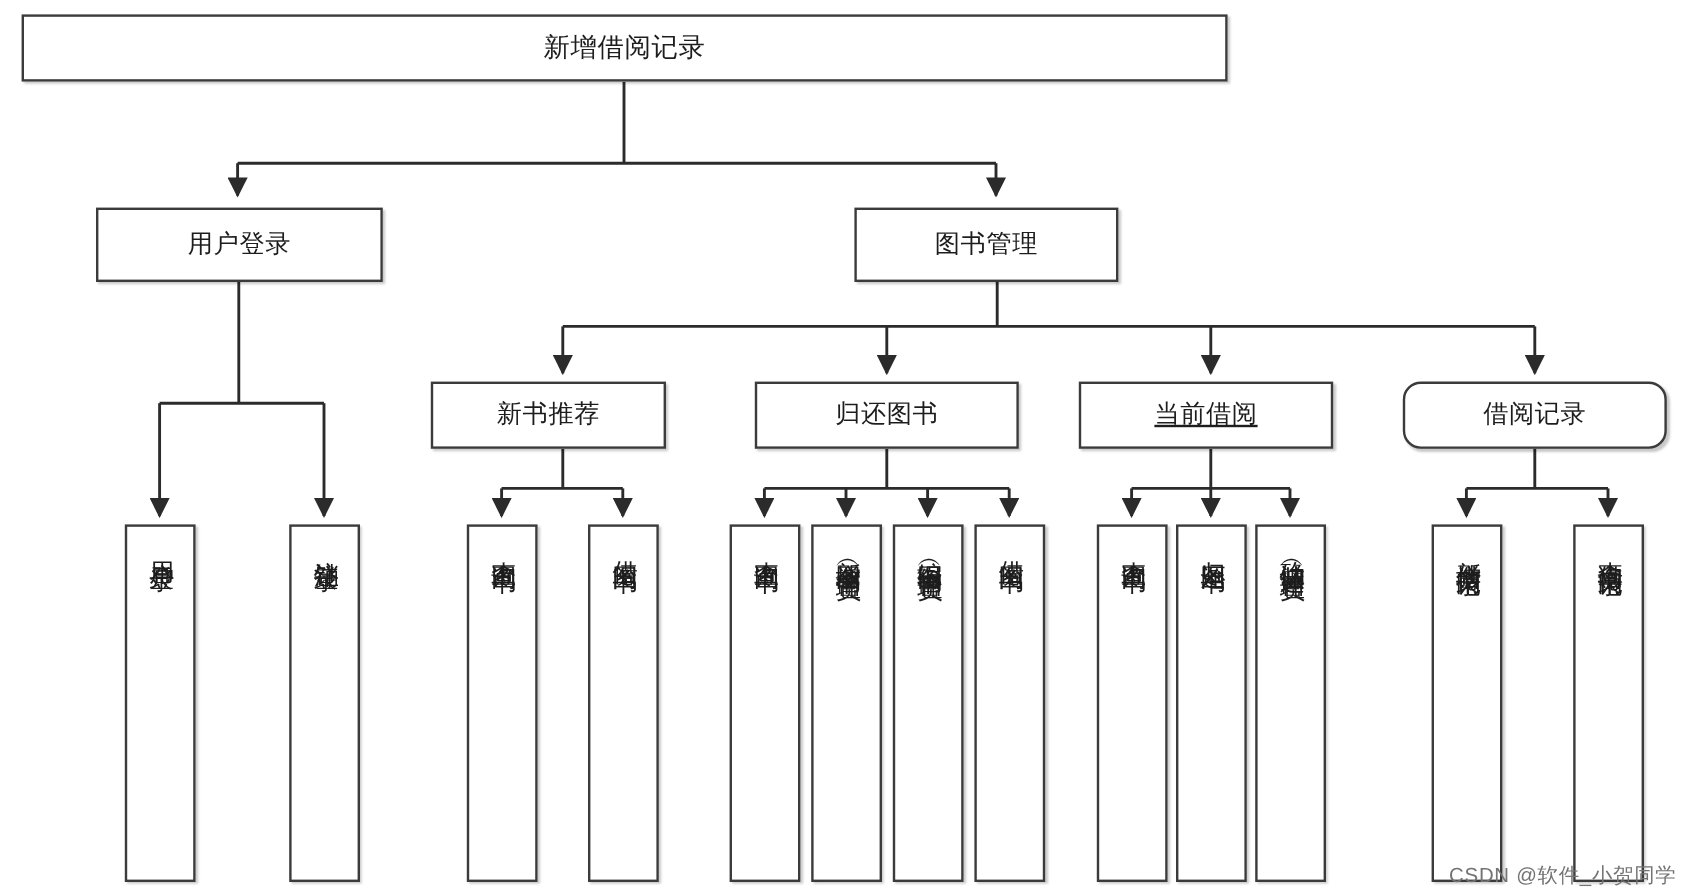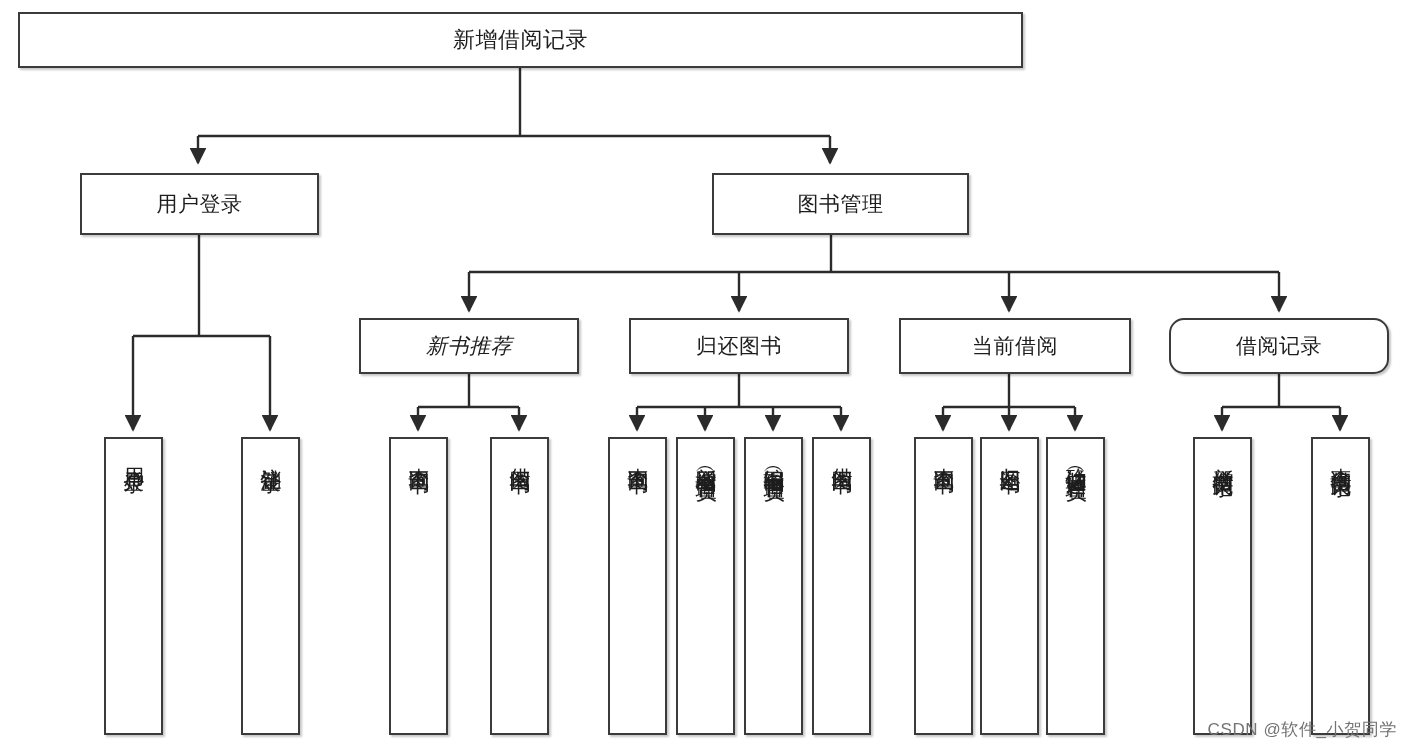--- a/index.html
+++ b/index.html
@@ -123,31 +123,31 @@
     </g>
   </svg>
 
   <div class="node root" style="left:18px; top:12px; width:1005px; height:56px;">
     <span class="label">新增借阅记录</span>
   </div>
 
   <div class="node" style="left:80px; top:173px; width:239px; height:62px;">
     <span class="label">用户登录</span>
   </div>
-  <div class="node" style="left:712px; top:173px; width:257px; height:62px;">
+  <div class="node" style="left:712px; top:173px; width:220px; height:62px;">
     <span class="label">图书管理</span>
   </div>
 
-  <div class="node" style="left:359px; top:318px; width:220px; height:56px;font-style:italic;">
+  <div class="node" style="left:359px; top:318px; width:196px; height:56px;">
     <span class="label">新书推荐</span>
   </div>
   <div class="node" style="left:629px; top:318px; width:220px; height:56px;">
     <span class="label">归还图书</span>
   </div>
-  <div class="node" style="left:899px; top:318px; width:232px; height:56px;">
+  <div class="node" style="left:899px; top:318px; width:212px; height:56px;text-decoration:underline;">
     <span class="label">当前借阅</span>
   </div>
   <div class="node" style="left:1169px; top:318px; width:220px; height:56px;border-radius:15px;">
     <span class="label">借阅记录</span>
   </div>
 
   <div class="node vertical" style="left:104px; top:437px; width:59px; height:298px;">
     <span class="label">用户登录</span>
   </div>
   <div class="node vertical" style="left:241px; top:437px; width:59px; height:298px;">

